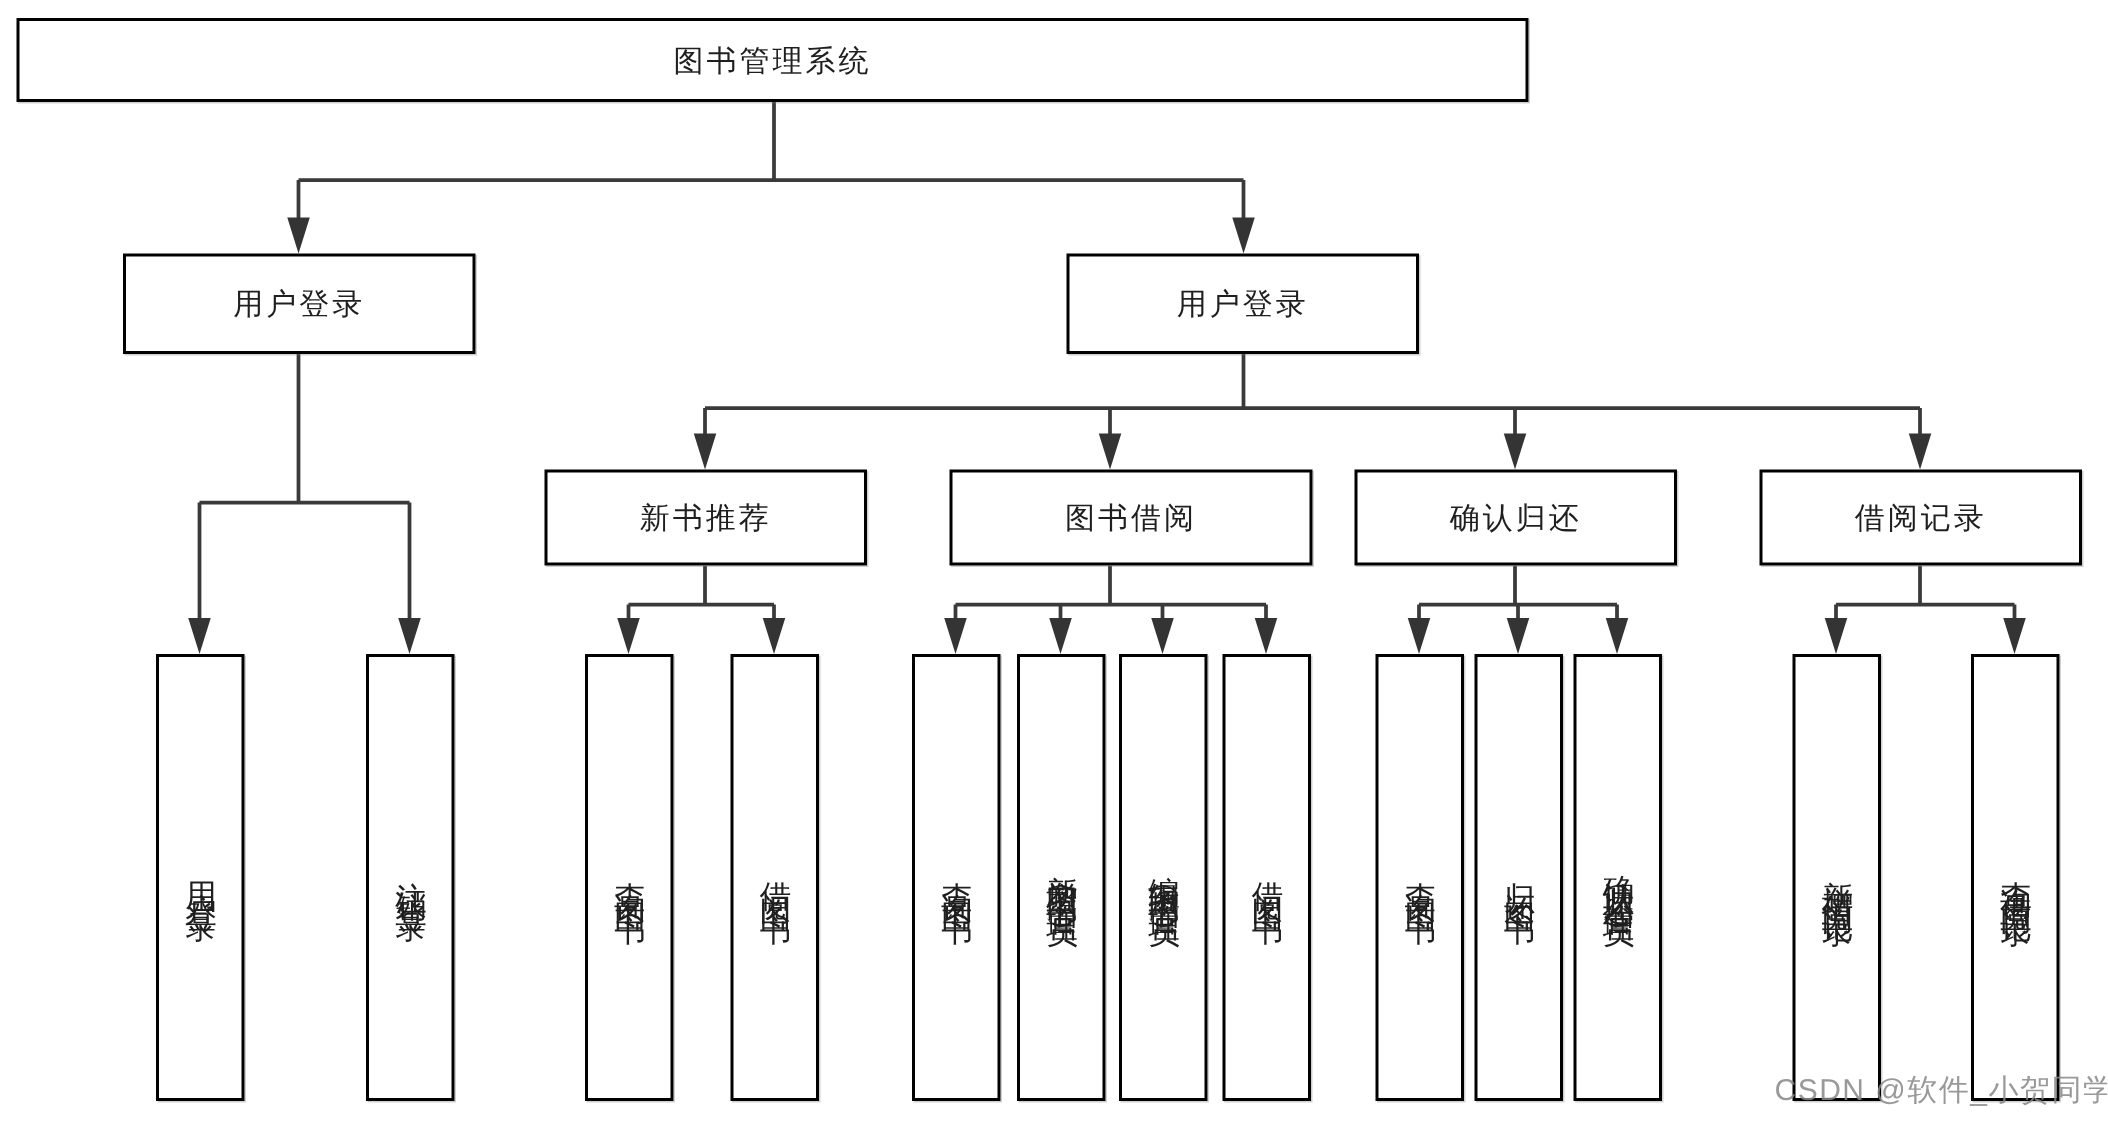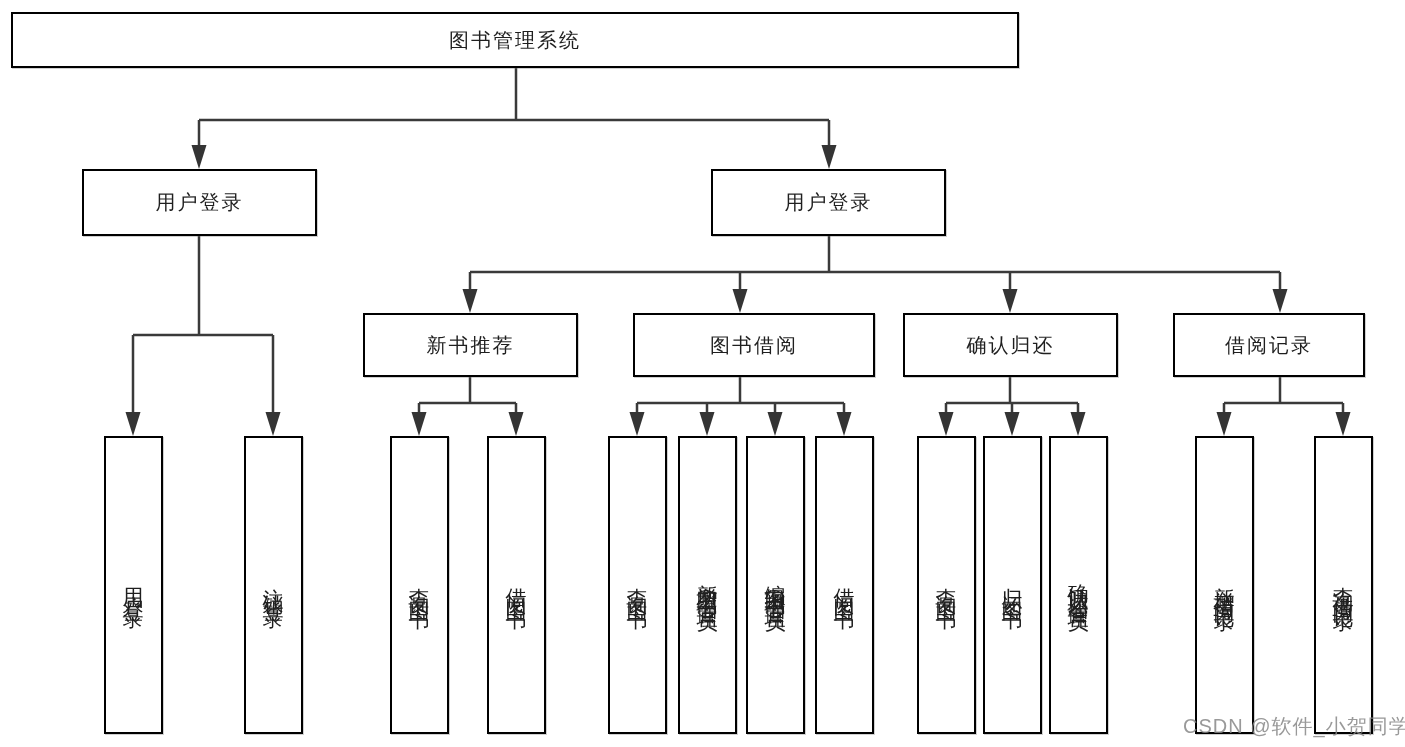--- a/index.html
+++ b/index.html
@@ -116,21 +116,21 @@
 
   <div class="node" style="left:363px;top:313px;width:215px;height:64px;text-align:right;">
     <span class="hlabel">新书推荐</span>
   </div>
   <div class="node" style="left:633px;top:313px;width:242px;height:64px;">
     <span class="hlabel">图书借阅</span>
   </div>
   <div class="node" style="left:903px;top:313px;width:215px;height:64px;">
     <span class="hlabel">确认归还</span>
   </div>
-  <div class="node" style="left:1173px;top:313px;width:192px;height:64px;">
+  <div class="node" style="left:1173px;top:313px;width:215px;height:64px;">
     <span class="hlabel">借阅记录</span>
   </div>
 
   <div class="node" style="left:104px;top:436px;width:59px;height:298px;">
     <span class="vlabel">用户登录</span>
   </div>
   <div class="node" style="left:244px;top:436px;width:59px;height:298px;">
     <span class="vlabel">注销登录</span>
   </div>
 

